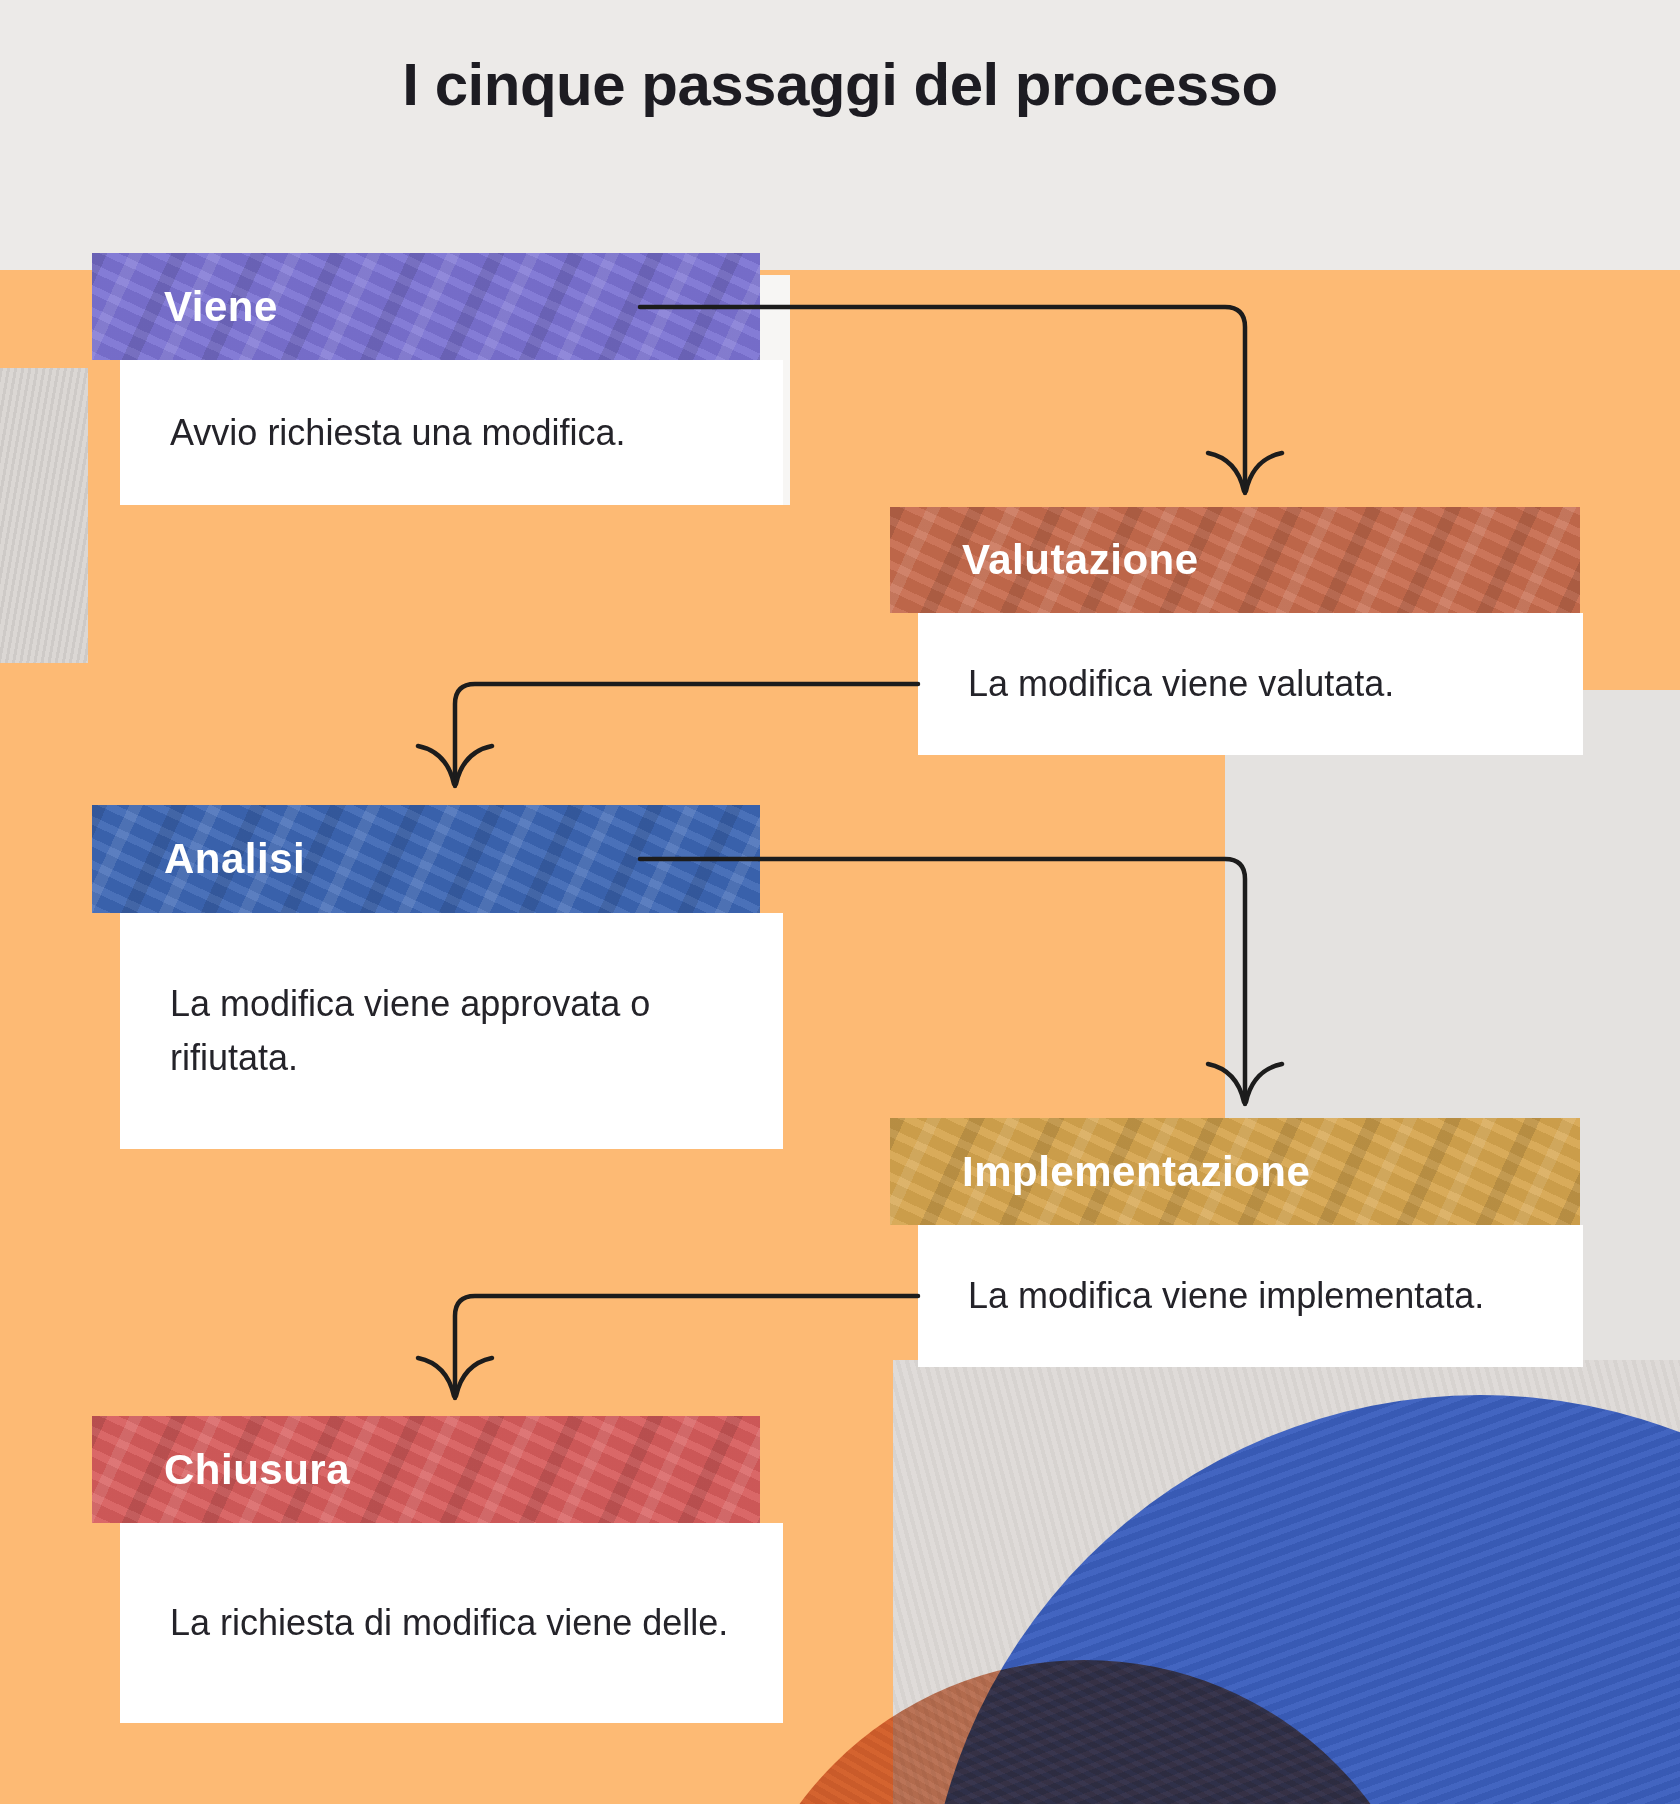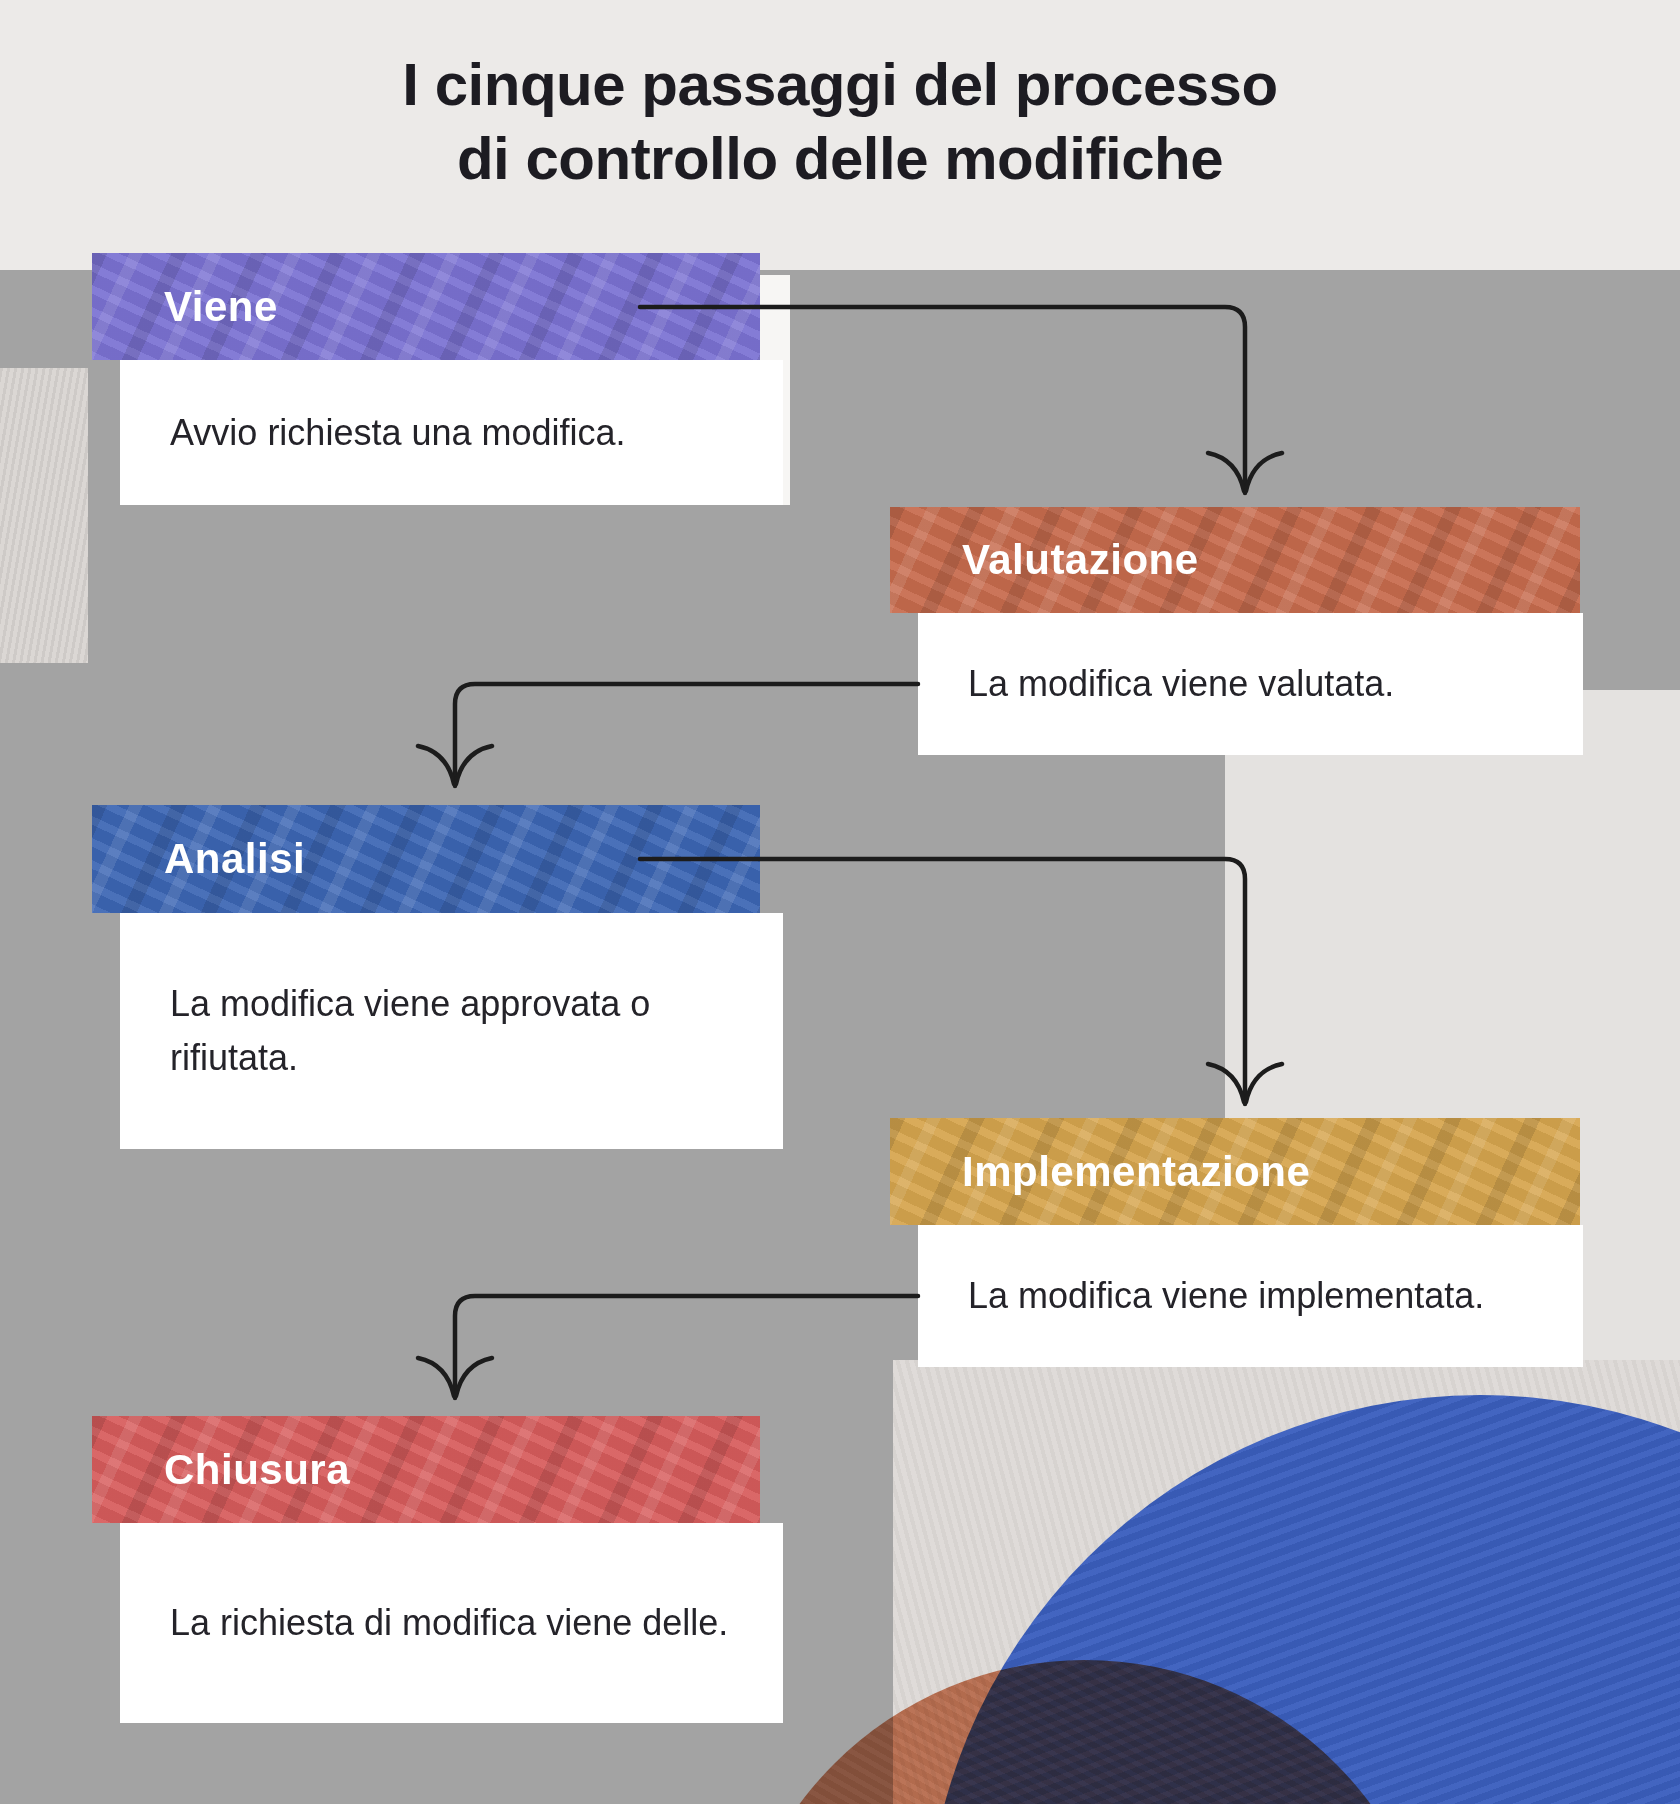--- a/index.html
+++ b/index.html
@@ -4,21 +4,21 @@
 <style>
   html,body{margin:0;padding:0;}
   body{
     width:1680px;height:1804px;
     font-family:"Liberation Sans", sans-serif;
     background:#EAE7E5;
     overflow:hidden;
   }
   .canvas{
     position:relative;width:1680px;height:1804px;overflow:hidden;
-    background:#a3a3a3;
+    background:#fdba74;
   }
   
   .patch{position:absolute;}
   .patch-top{left:0;top:0;width:1680px;height:270px;background:#ECEAE8;}
   .patch-white{left:420px;top:275px;width:370px;height:230px;background:#F7F6F4;}
   .patch-left-gray{
     left:0;top:368px;width:88px;height:295px;background:#D9D5D2;
     background-image:repeating-linear-gradient(100deg, rgba(0,0,0,0.05) 0 3px, rgba(255,255,255,0.05) 3px 7px);
   }
   .patch-right-soft{left:1225px;top:690px;width:455px;height:670px;background:#E4E2E0;}
@@ -88,21 +88,20 @@
   <div class="patch patch-white"></div>
   <div class="patch patch-left-gray"></div>
   <div class="patch patch-right-soft"></div>
   <div class="patch patch-right-dark"></div>
 
   <div class="circle circle-blue" style="background-color: rgb(59, 95, 190);"></div>
   <div class="circle circle-orange" style="background-color: rgb(212, 129, 95);"></div>
 
   <div class="title">
     <div>I cinque passaggi del processo</div>
-    <div>di controllo delle modifiche</div>
   </div>
 
   <div class="step">
     <div class="step-header h1" style="background-color: rgb(123, 114, 211);">
       <span>Viene</span>
     </div>
     <div class="step-body b1">
       <span>Avvio richiesta una modifica.</span>
     </div>
   </div>

